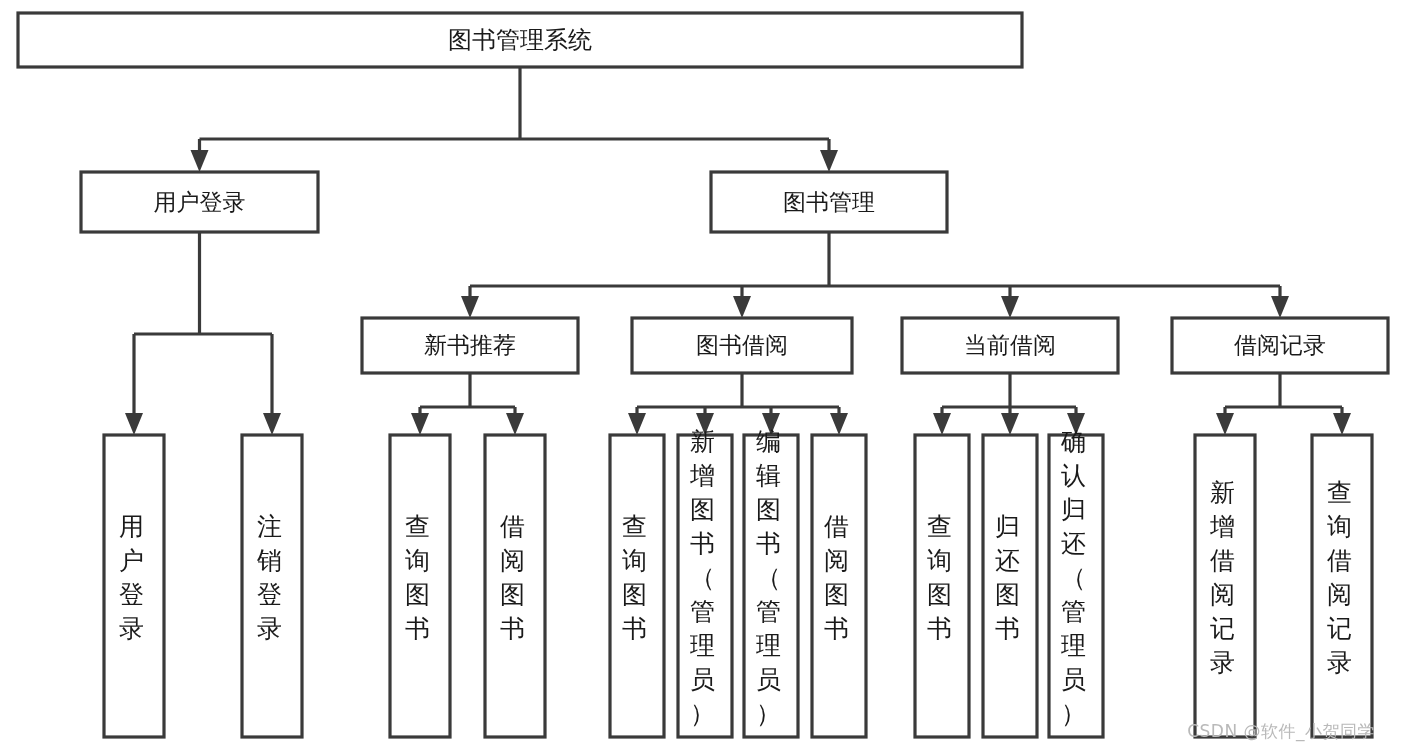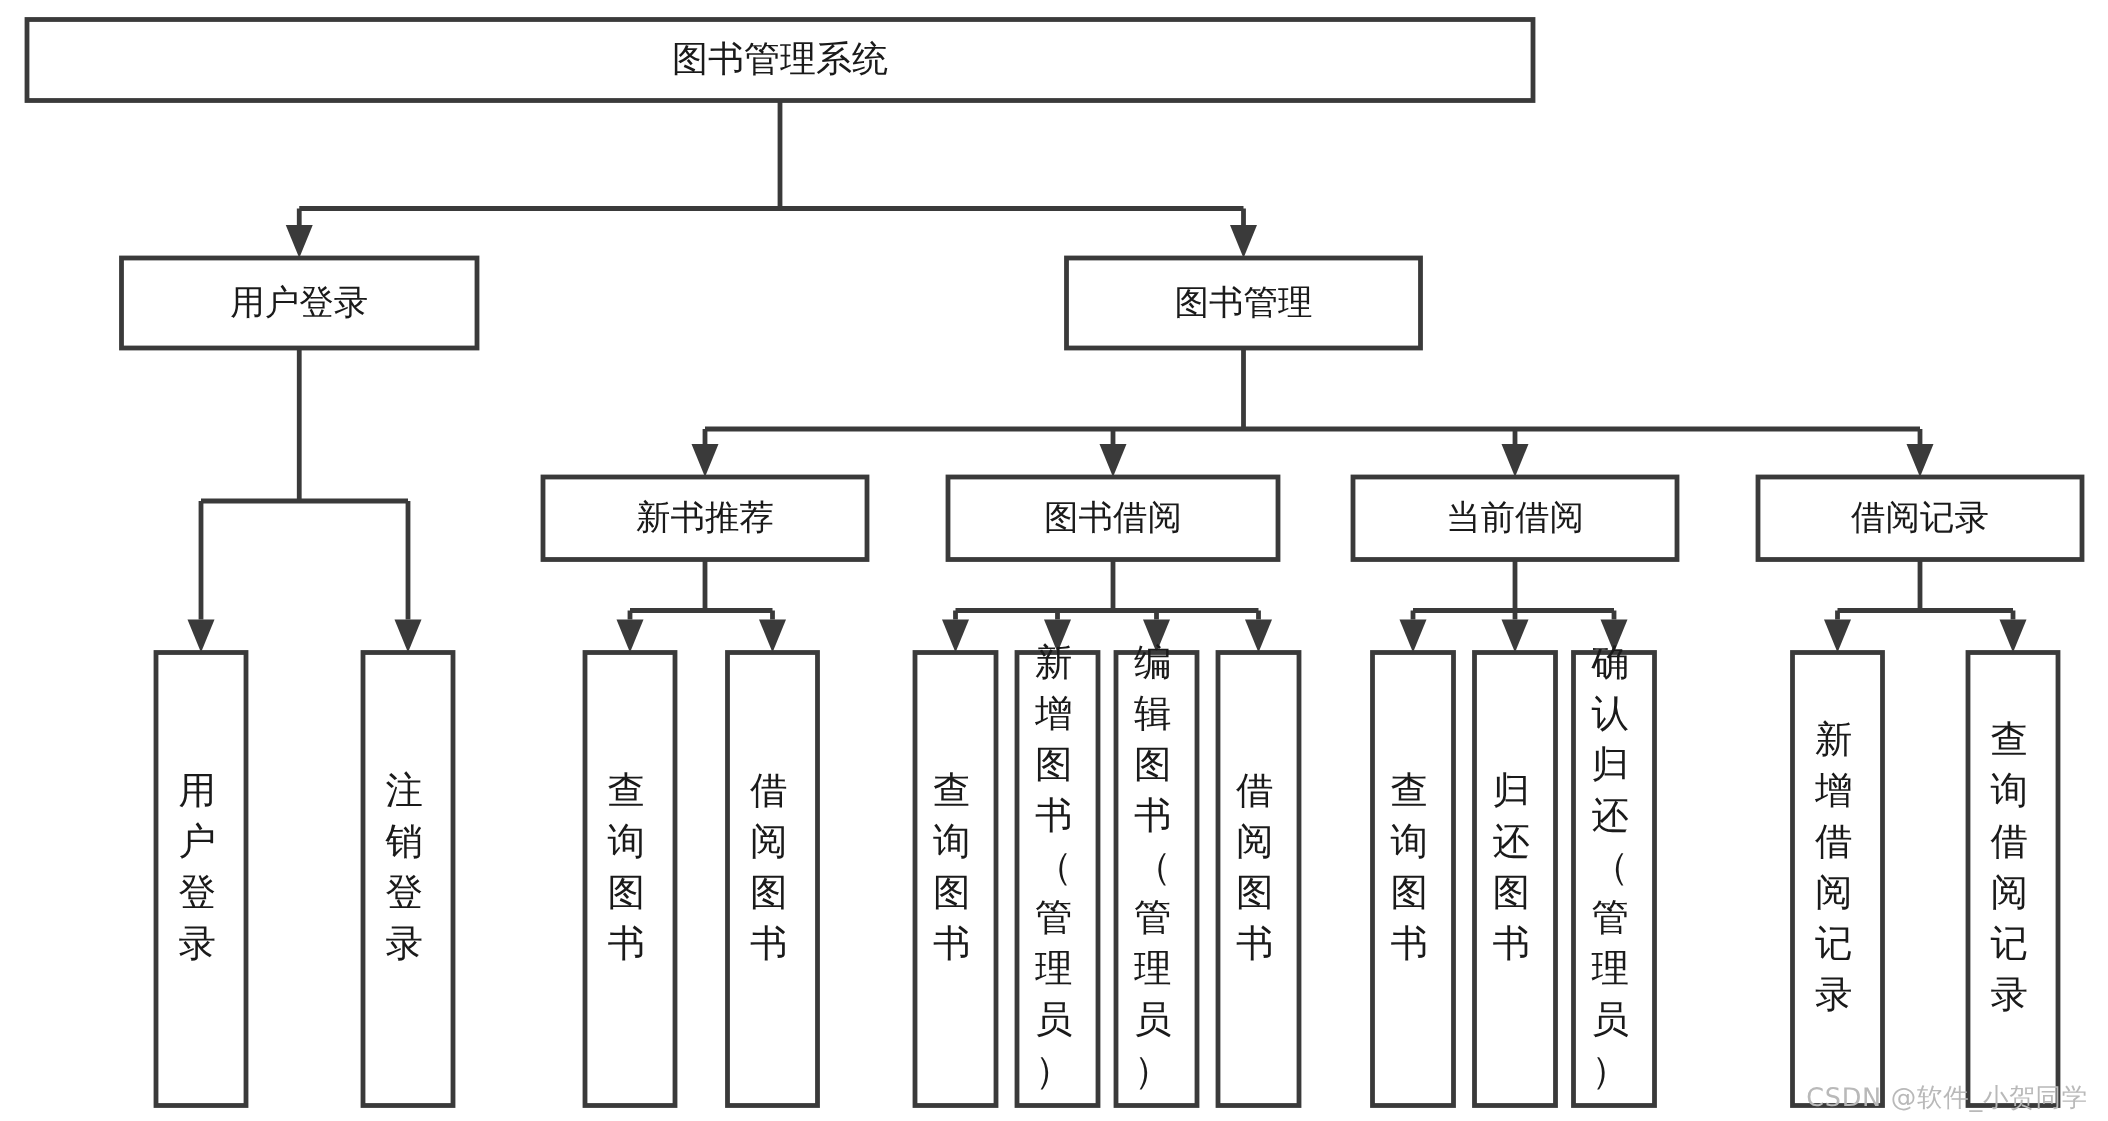--- a/index.html
+++ b/index.html
@@ -24,21 +24,21 @@
   .node-label.root{font-size:24px;}
   .leaf-label{
     font-family:"DejaVu Sans","Liberation Sans",sans-serif;
     fill:#1a1a1a;
     font-size:25px;
     text-anchor:middle;
     letter-spacing:5px;
   }
   .watermark{
     position:absolute;
-    right:8px;bottom:4px;
+    right:25px;bottom:4px;
     font-family:"DejaVu Sans","Liberation Sans",sans-serif;
     font-size:17px;
     color:#b9b9b9;
     white-space:nowrap;
     letter-spacing:0.5px;
   }
 </style>
 </head>
 <body>
 

